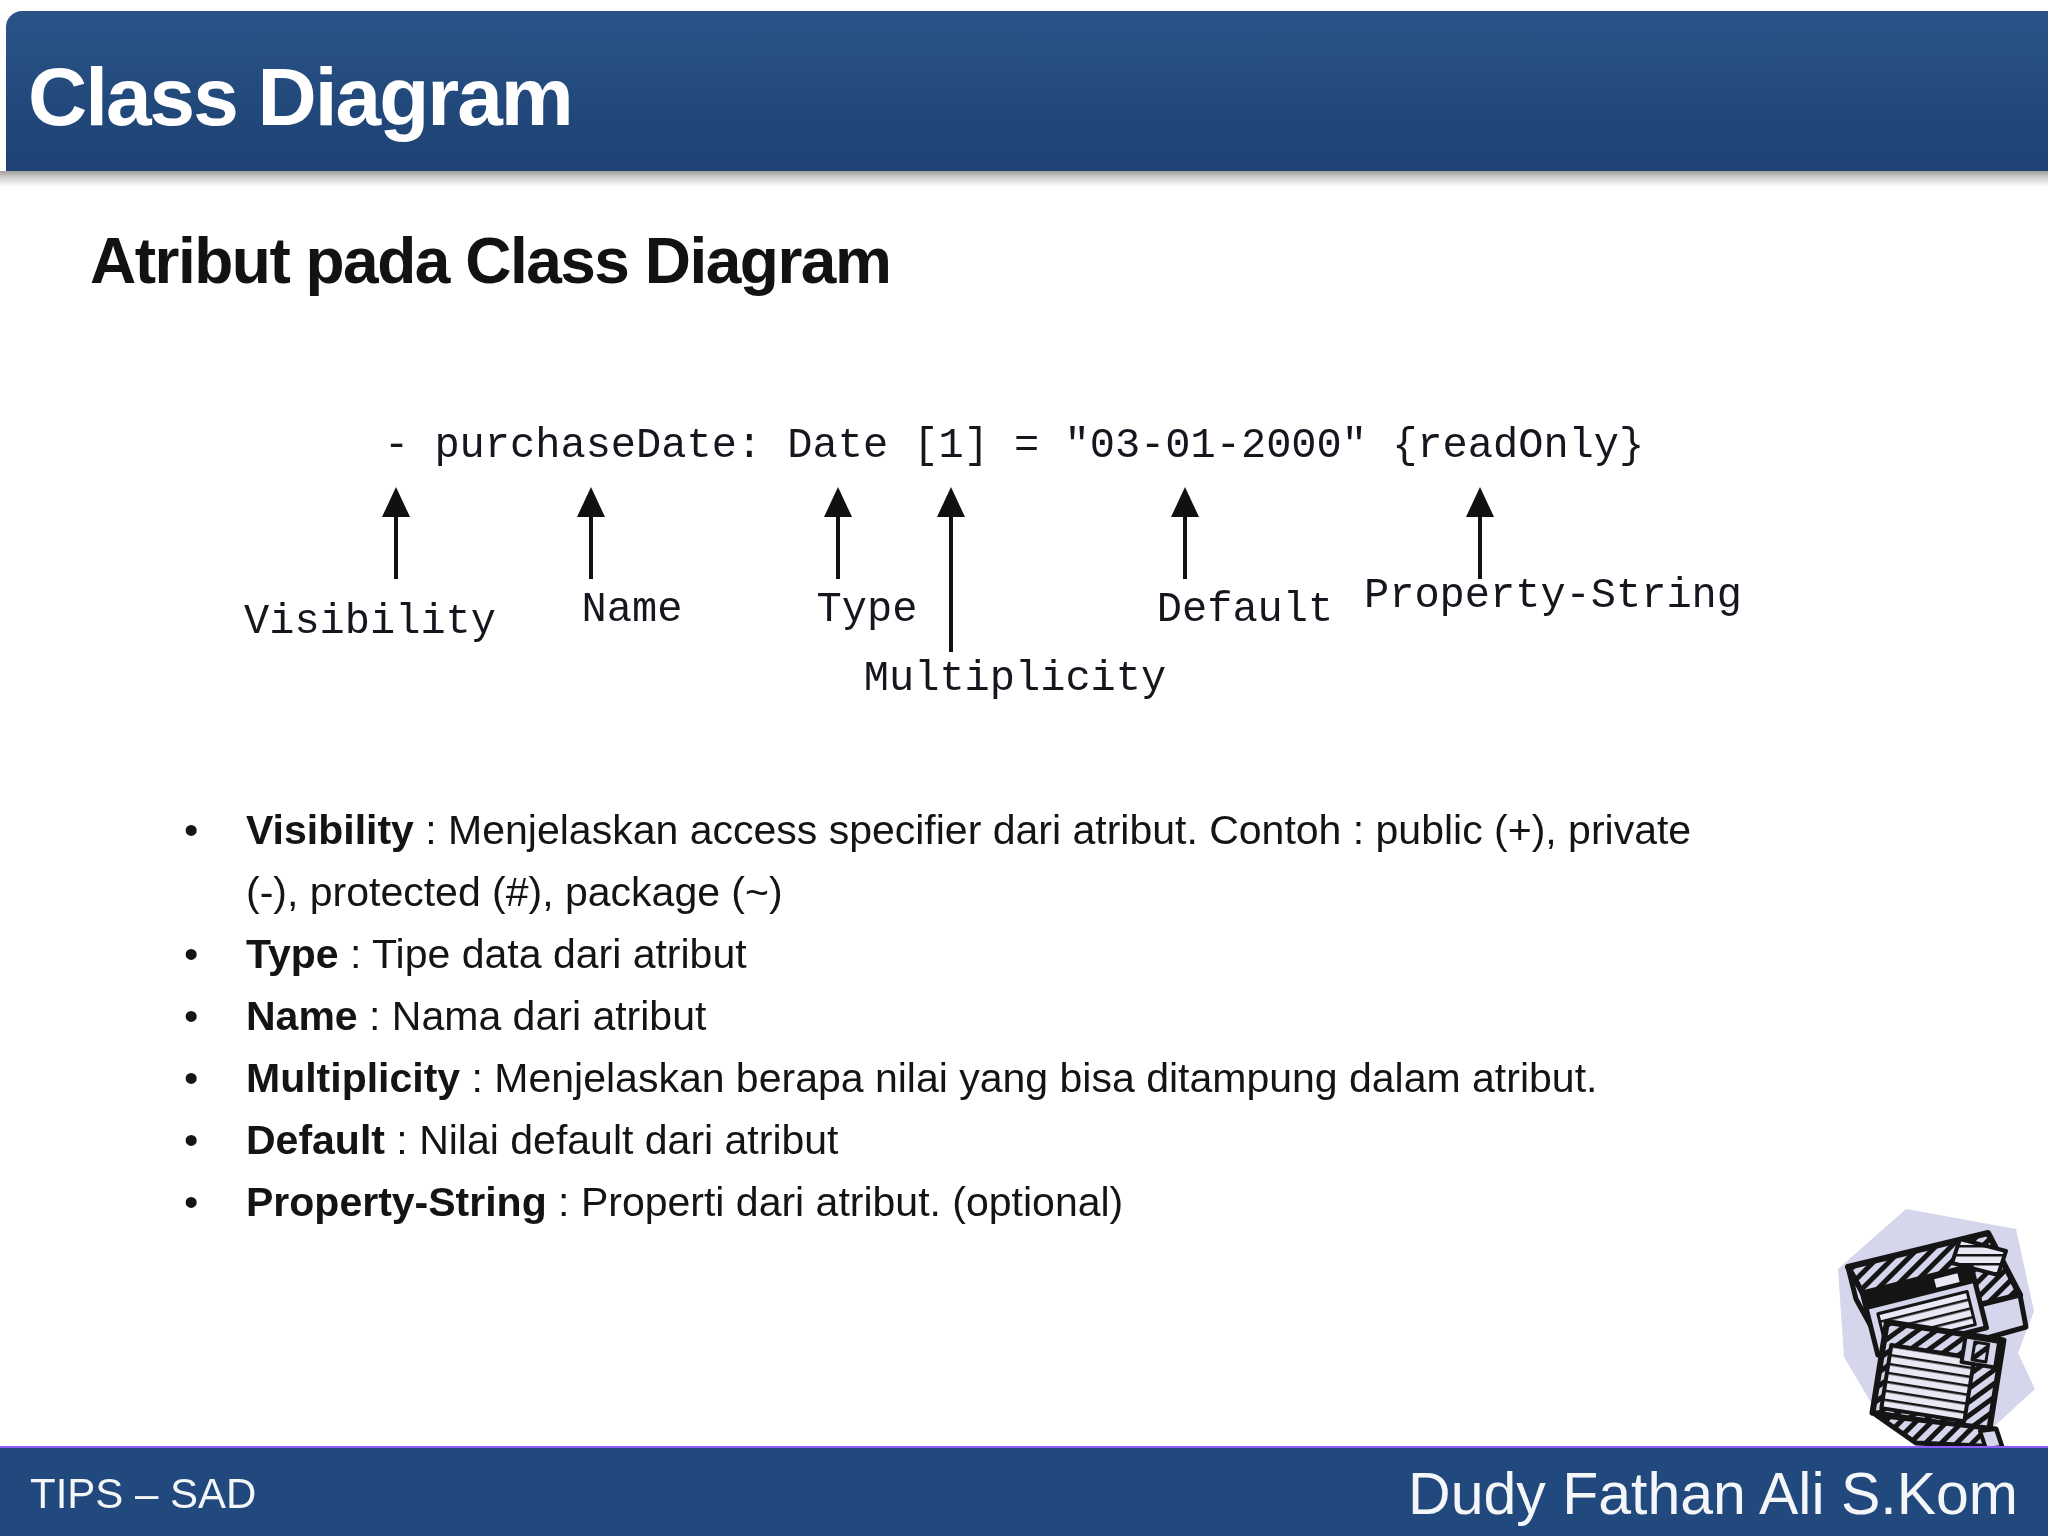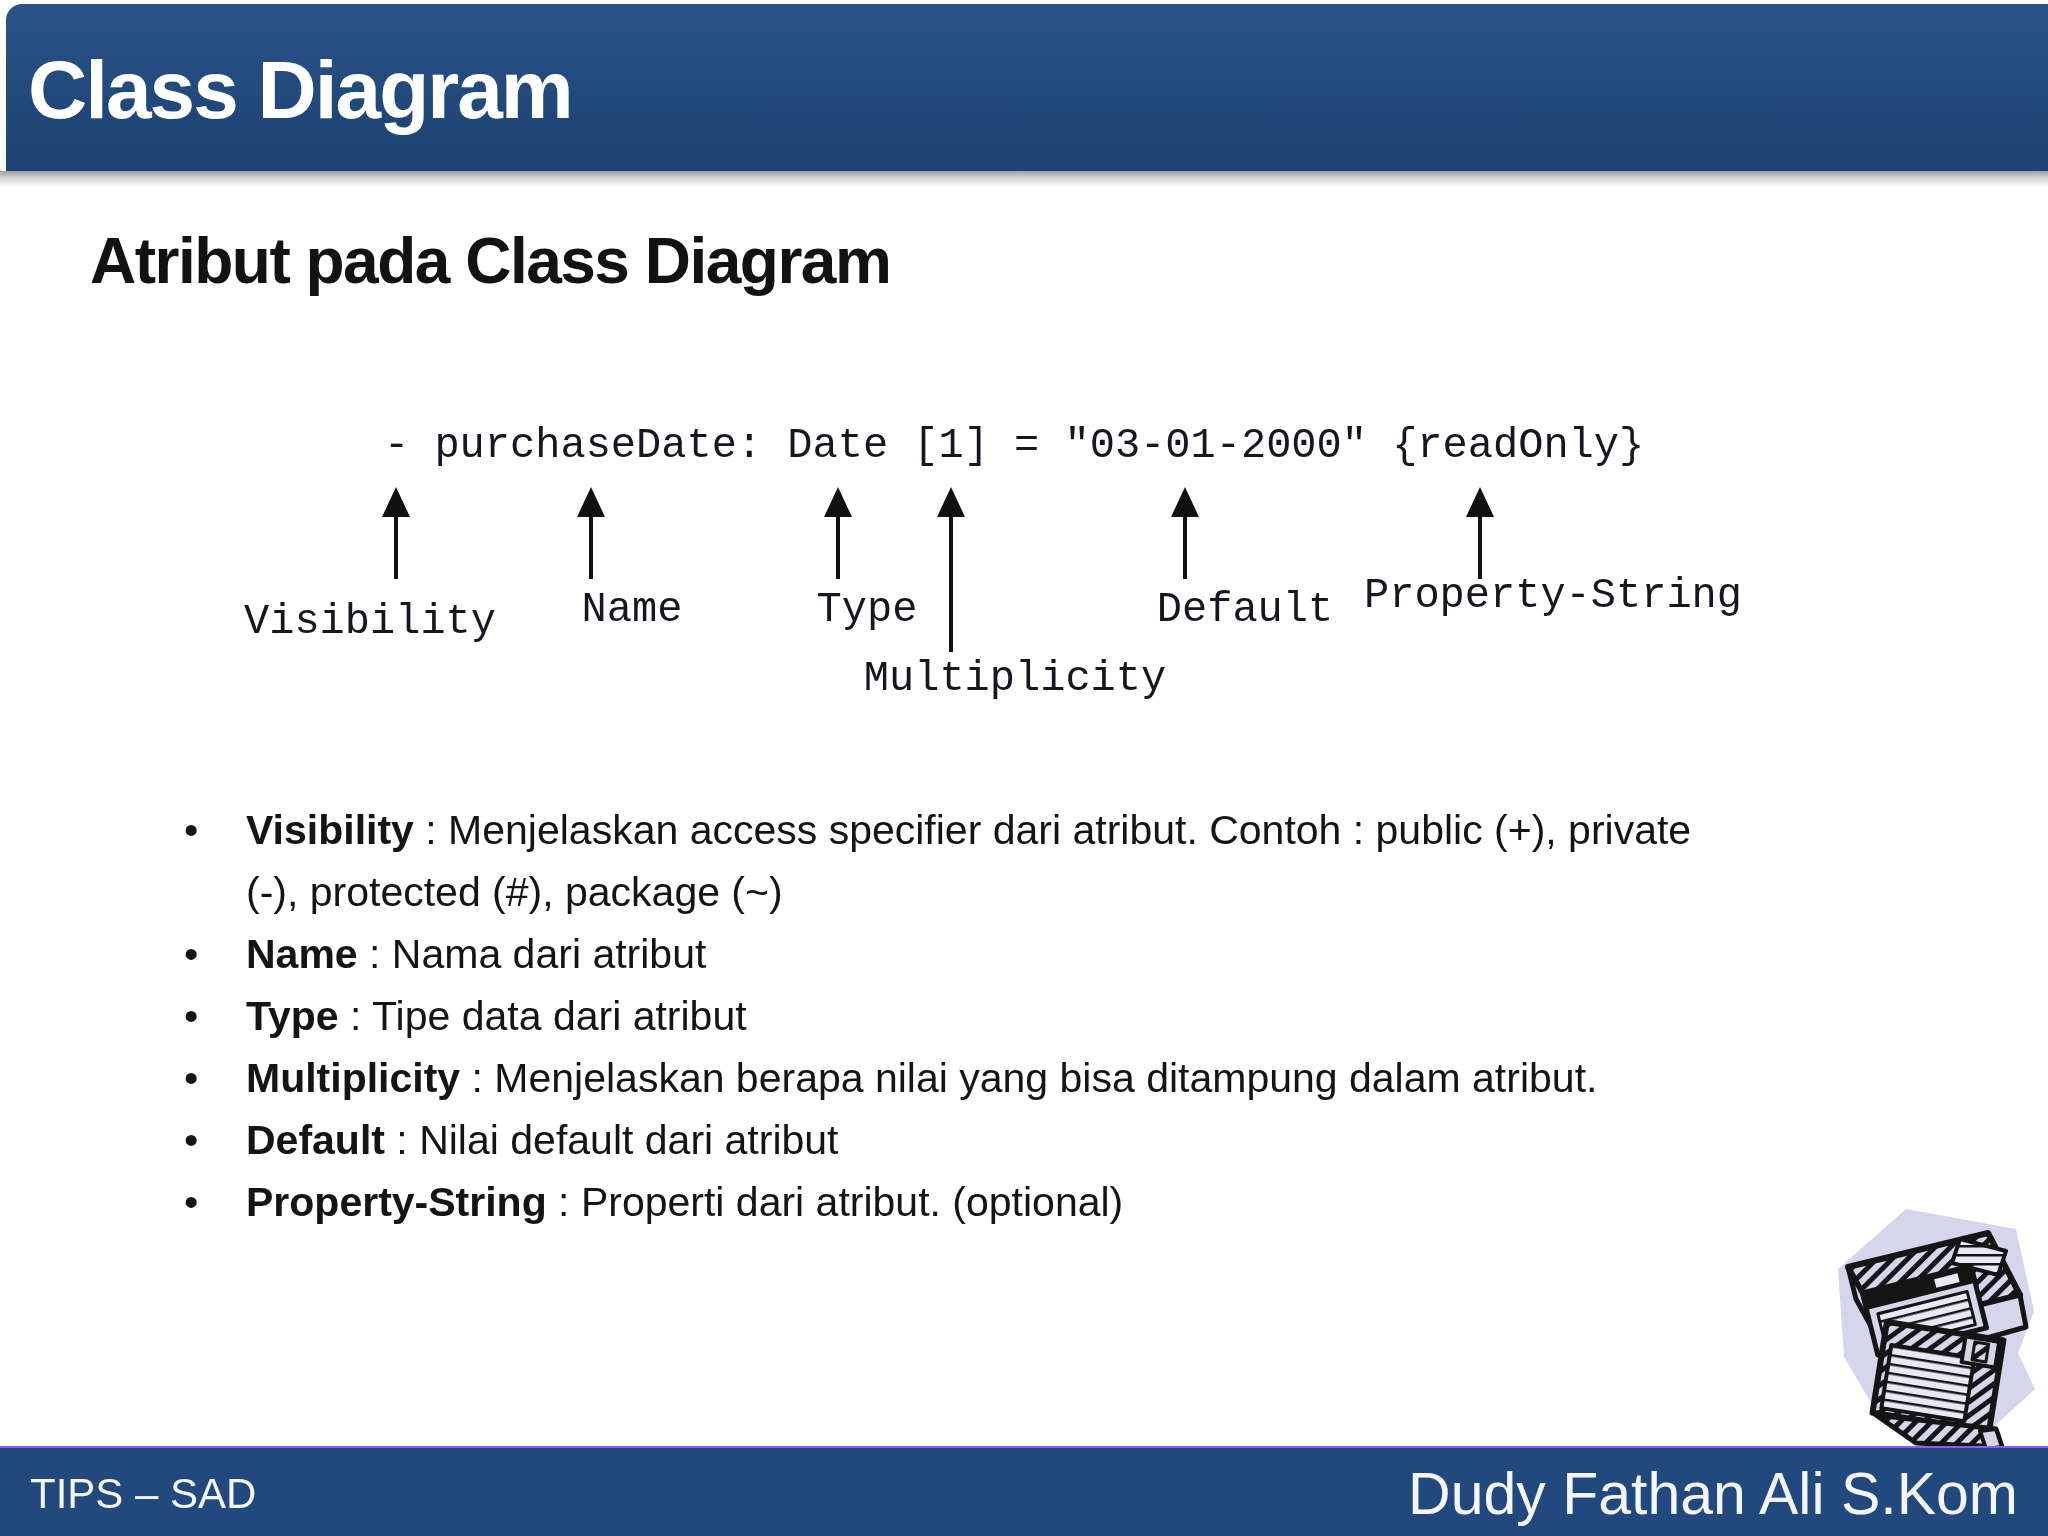--- a/index.html
+++ b/index.html
@@ -4,21 +4,21 @@
 <style>
   html,body{margin:0;padding:0;}
   body{
     width:2048px;height:1536px;position:relative;overflow:hidden;
     background:#ffffff;
     font-family:"Liberation Sans", sans-serif;
     color:#1a1a1a;
   }
   
   .header{
-    position:absolute;top:4px;left:6px;right:0;height:168px;
+    position:absolute;top:11px;left:6px;right:0;height:168px;
     background:linear-gradient(180deg,#2a5488 0%,#22497c 55%,#1d4172 100%);
     border-top-left-radius:16px;
     border-bottom:3px solid #17355c;
   }
   .header-title{
     position:absolute;left:22px;top:0;height:165px;line-height:172px;
     color:#ffffff;font-size:82px;font-weight:bold;letter-spacing:-2px;
   }
   .header-shadow{
     position:absolute;top:171px;left:0;width:100%;height:16px;
@@ -122,22 +122,22 @@
   <div class="diag-label" style="left:370px;top:598px;">Visibility</div>
   <div class="diag-label" style="left:632px;top:586px;">Name</div>
   <div class="diag-label" style="left:867px;top:586px;">Type</div>
   <div class="diag-label" style="left:1015px;top:655px;">Multiplicity</div>
   <div class="diag-label" style="left:1245px;top:586px;">Default</div>
   <div class="diag-label" style="left:1553px;top:572px;">Property-String</div>
 </div>
 
 <ul class="bullets">
   <li><span class="term">Visibility</span><span> : </span><span>Menjelaskan access specifier dari atribut. Contoh : public (+), private (-), protected (#), package (~)</span></li>
+  <li><span class="term">Type</span><span> : </span><span>Tipe data dari atribut</span></li>
   <li><span class="term">Name</span><span> : </span><span>Nama dari atribut</span></li>
-  <li><span class="term">Type</span><span> : </span><span>Tipe data dari atribut</span></li>
   <li><span class="term">Multiplicity</span><span> : </span><span>Menjelaskan berapa nilai yang bisa ditampung dalam atribut.</span></li>
   <li><span class="term">Default</span><span> : </span><span>Nilai default dari atribut</span></li>
   <li><span class="term">Property-String</span><span> : </span><span>Properti dari atribut. (optional)</span></li>
 </ul>
 
 <svg class="clipart" viewBox="0 0 220 248" aria-hidden="true">
   <defs>
     <pattern id="hatch" width="11" height="11" patternTransform="rotate(45)" patternUnits="userSpaceOnUse">
       <rect width="11" height="11" fill="#d5d5ec"></rect>
       <rect x="0" y="0" width="5" height="11" fill="#151515"></rect>

